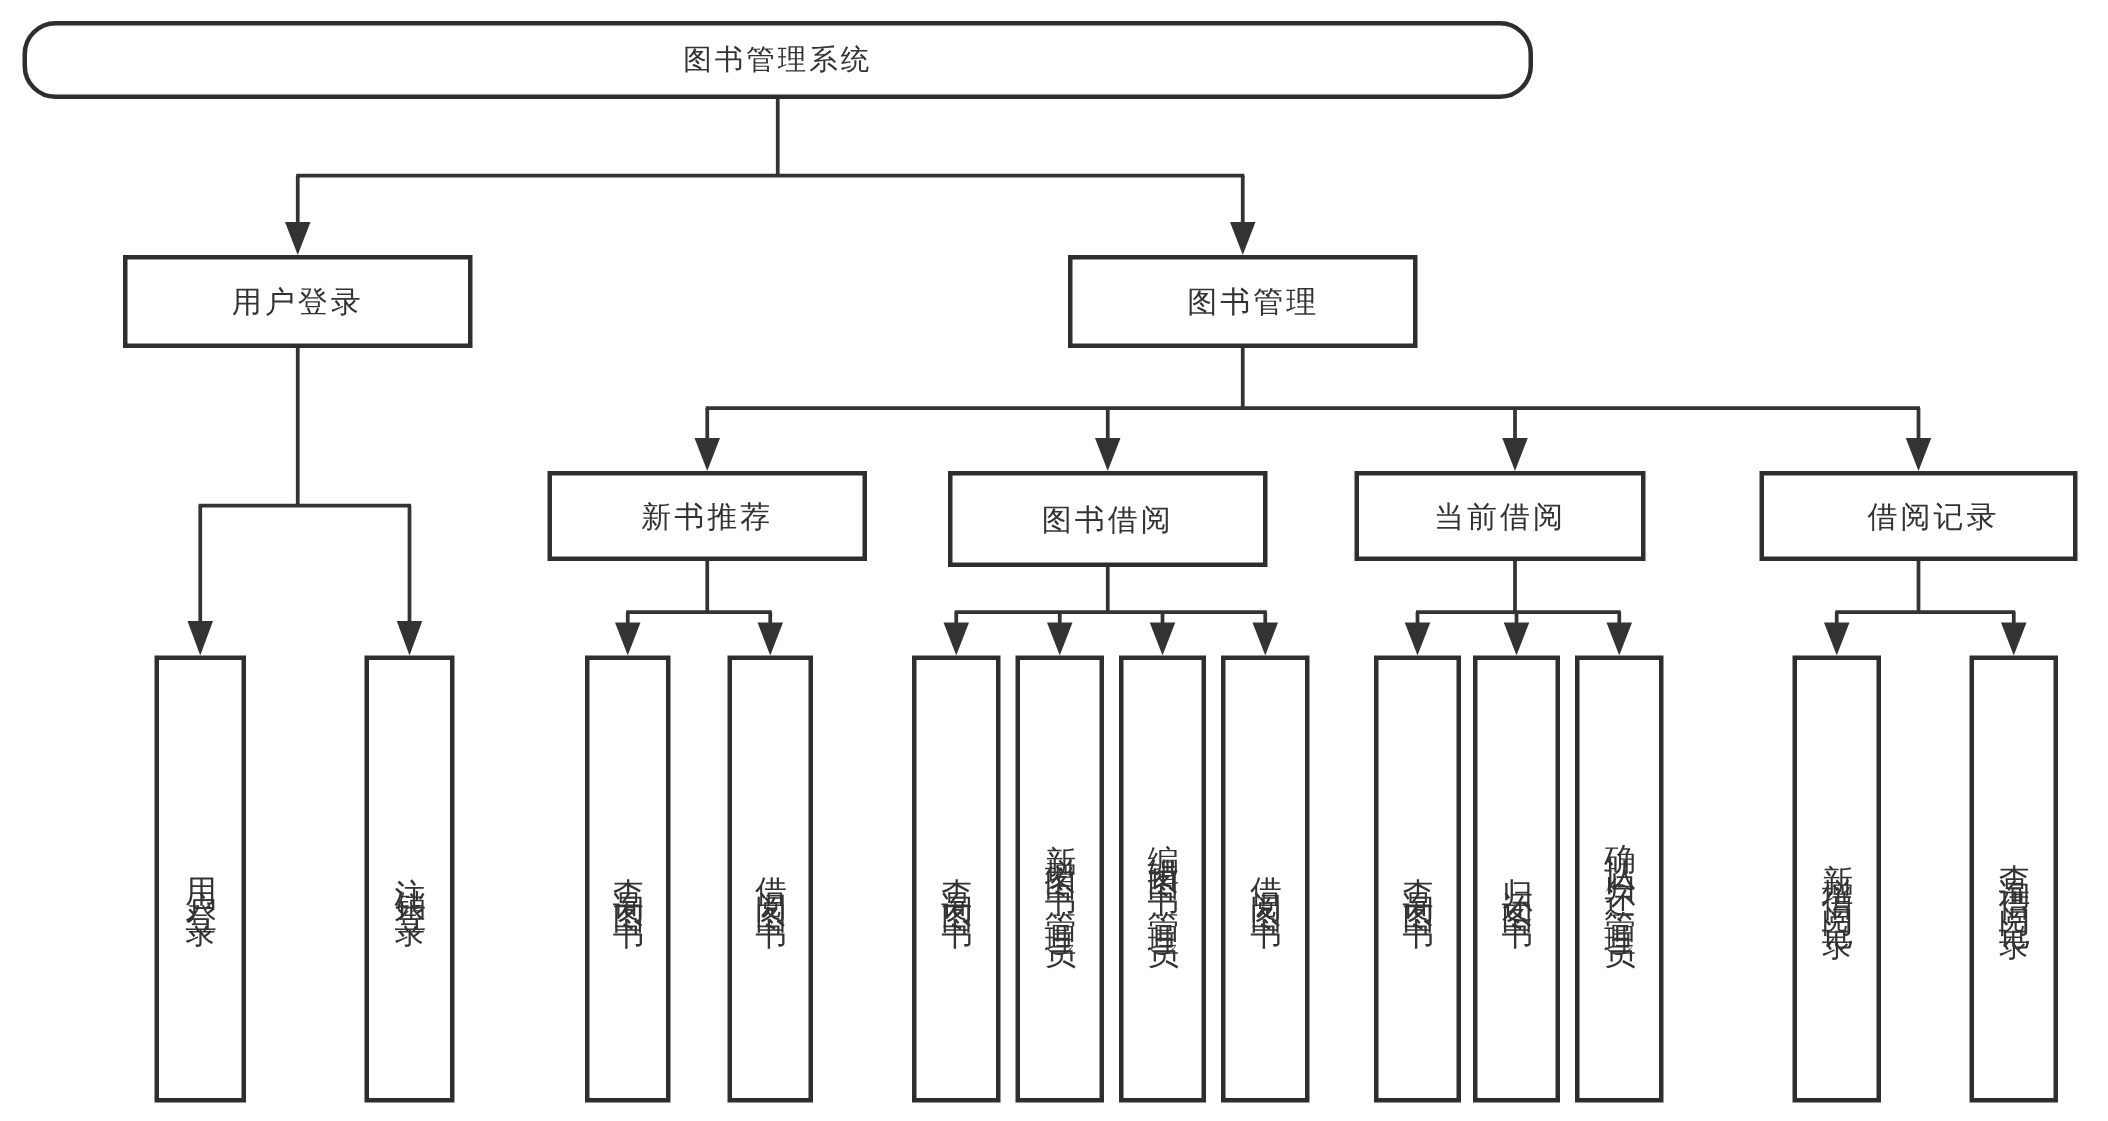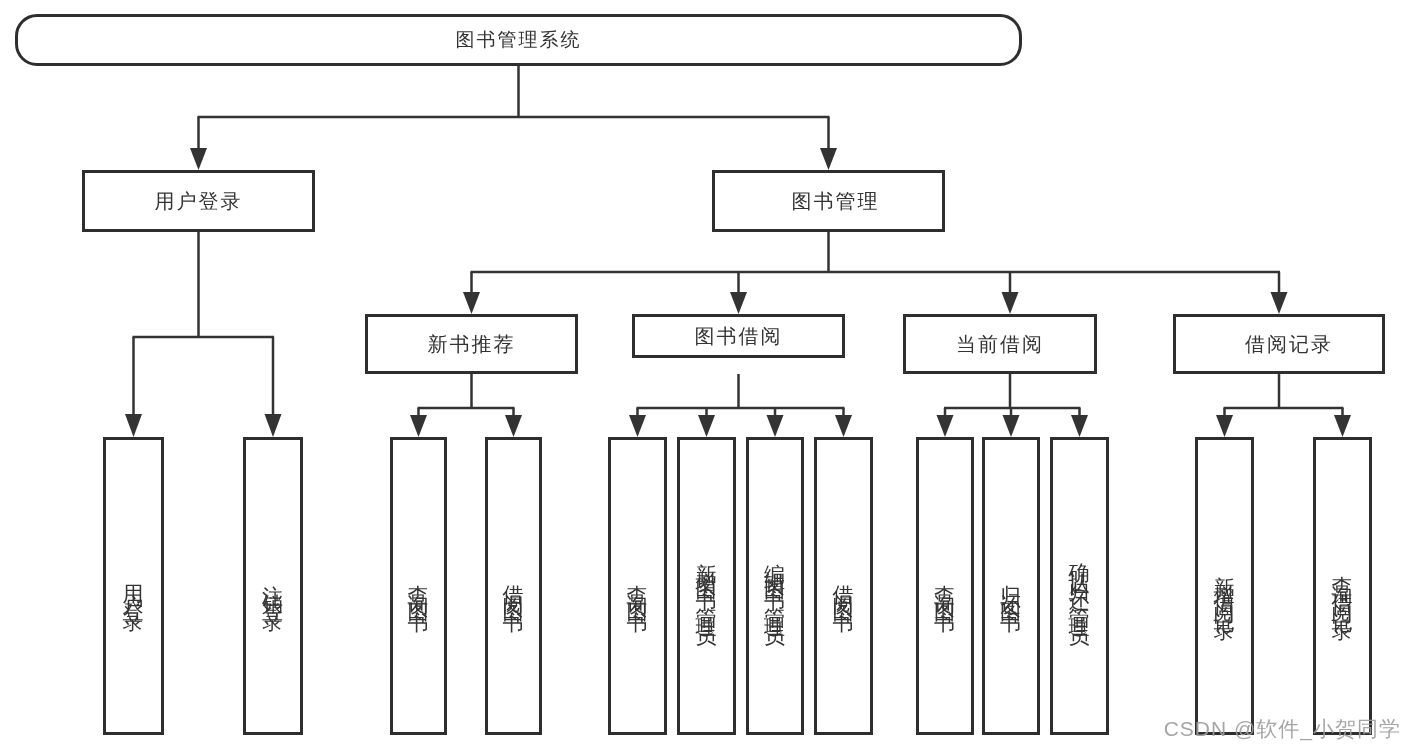--- a/index.html
+++ b/index.html
@@ -119,21 +119,21 @@
   <div class="box" style="left:82px;top:170px;width:233px;height:62px;">
     <span>用户登录</span>
   </div>
   <div class="box" style="left:712px;top:170px;width:233px;height:62px;padding-left:14px;">
     <span>图书管理</span>
   </div>
 
   <div class="box" style="left:365px;top:314px;width:213px;height:60px;">
     <span>新书推荐</span>
   </div>
-  <div class="box" style="left:632px;top:314px;width:213px;height:44px;text-align:right;">
+  <div class="box" style="left:632px;top:314px;width:213px;height:64px;text-align:right;">
     <span>图书借阅</span>
   </div>
   <div class="box" style="left:903px;top:314px;width:194px;height:60px;">
     <span>当前借阅</span>
   </div>
   <div class="box" style="left:1173px;top:314px;width:212px;height:60px;padding-left:20px;">
     <span>借阅记录</span>
   </div>
 
   <div class="leaf" style="left:103px;width:61px;">
@@ -173,14 +173,13 @@
     <span>确认归还（管理员）</span>
   </div>
 
   <div class="leaf" style="left:1195px;width:59px;">
     <span>新增借阅记录</span>
   </div>
   <div class="leaf" style="left:1313px;width:59px;">
     <span>查询借阅记录</span>
   </div>
 
-  <div class="watermark">CSDN @软件_小贺同学</div>
 </div>
 
 </body></html>

